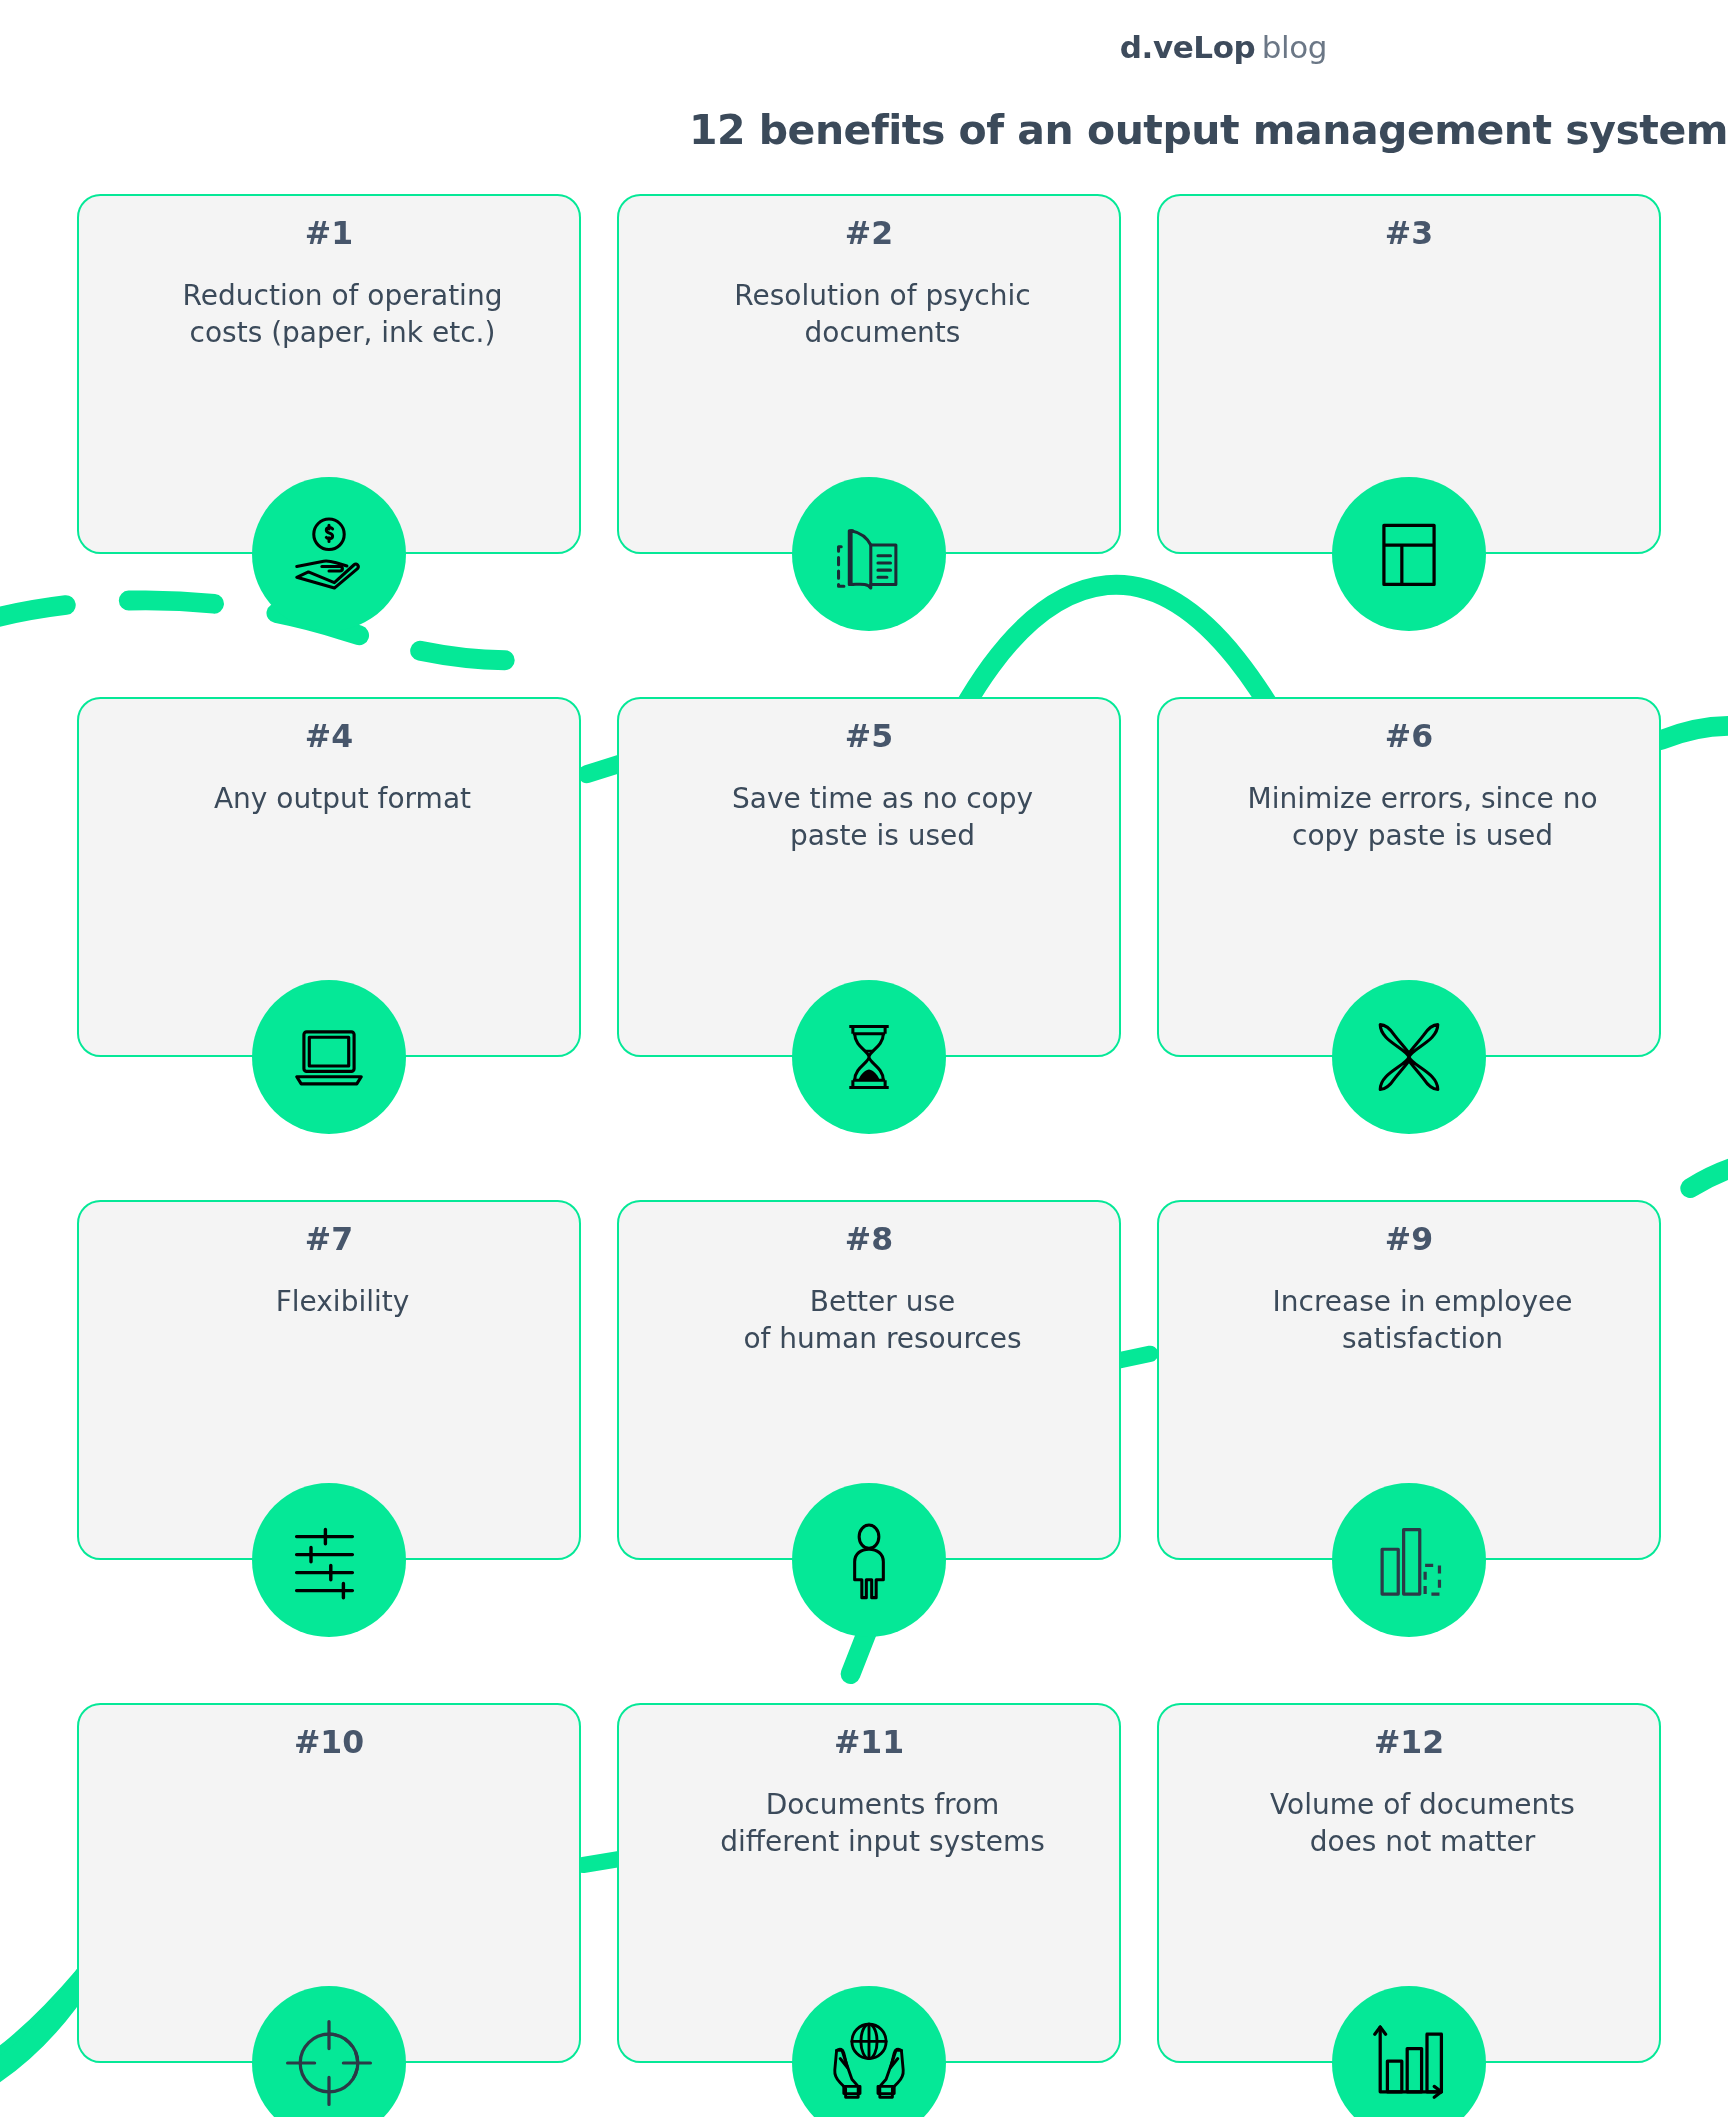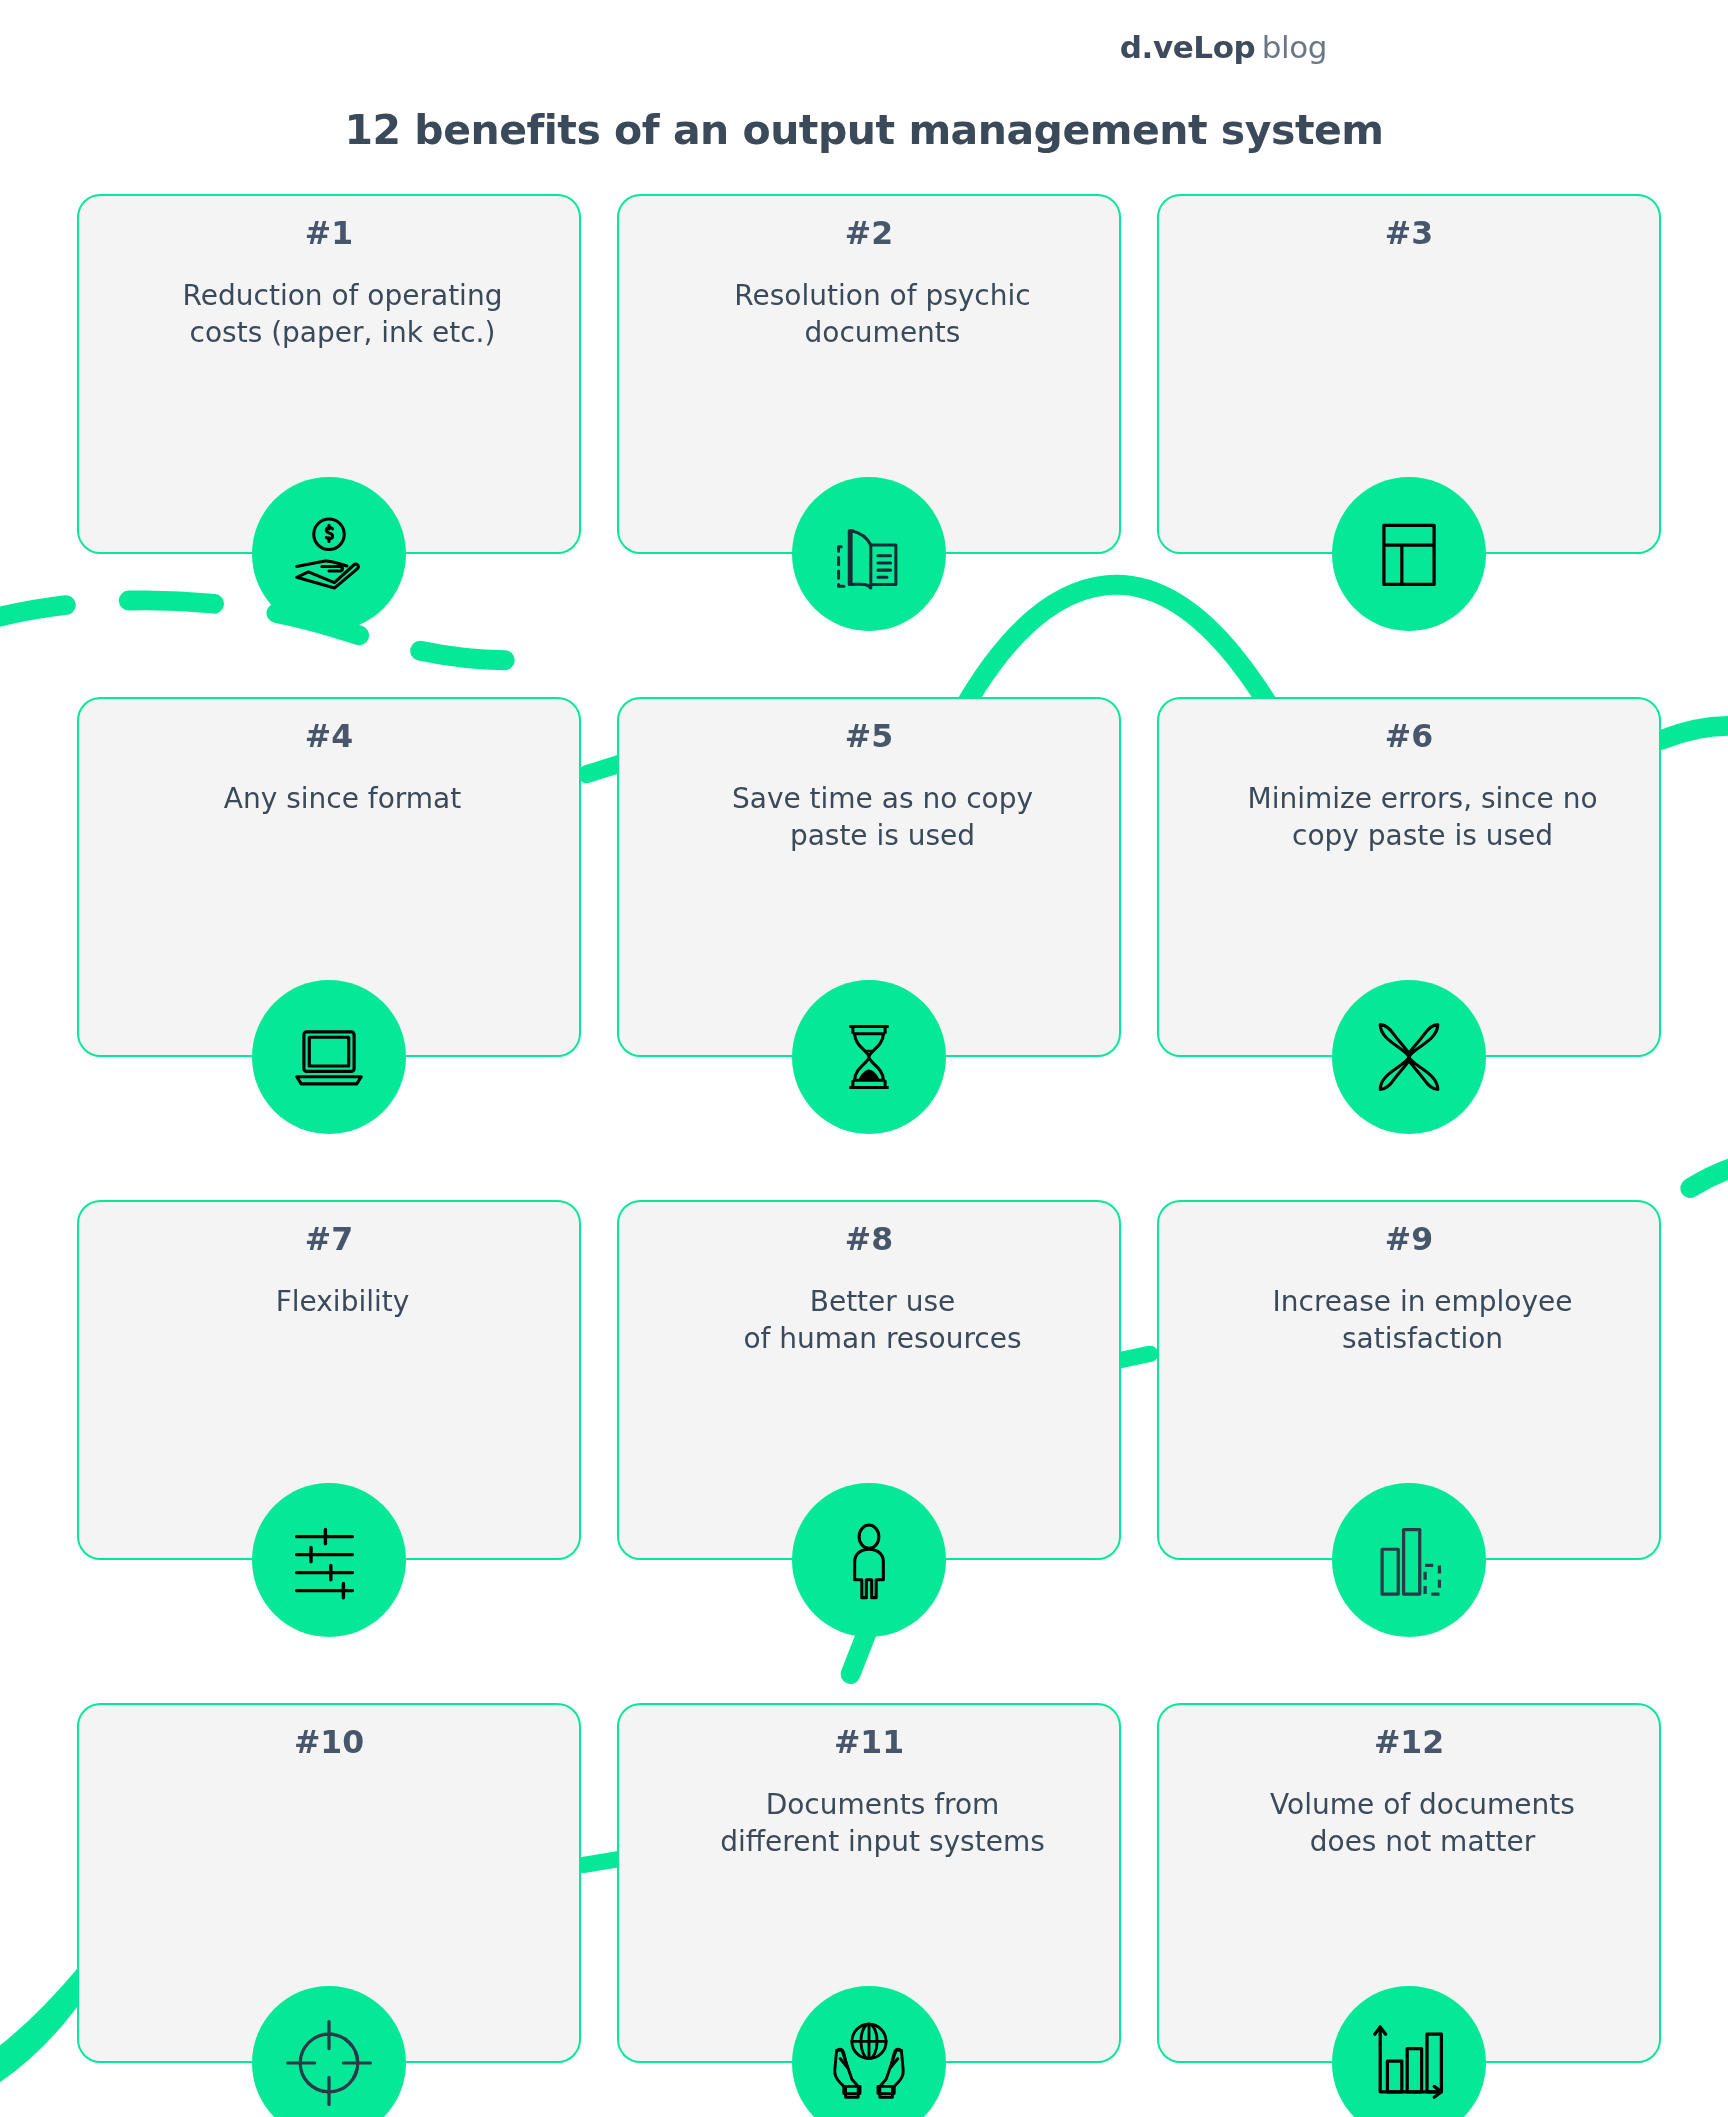--- a/index.html
+++ b/index.html
@@ -29,21 +29,21 @@
     white-space: nowrap;
   }
   .logo .lg-bold { font-weight: 700; color: #3d4b5c; }
   .logo .lg-light { font-weight: 400; color: #6b7786; margin-left: 6.3px; }
 
   
   .page-title {
     position: absolute;
     left: 0; top: 106px;
     width: 1728px;
-    text-align: center;
+    text-align: right;
     font-size: 41px;
     font-weight: 700;
     color: #3b4a5a;
     letter-spacing: -0.5px;
     z-index: 5;
   }
 
   
   #grid {
     position: absolute;
@@ -175,21 +175,21 @@
         <svg width="86" height="86" viewBox="0 0 96 96" fill="none" stroke="#000" stroke-width="3.6" stroke-linejoin="round">
           <rect x="20" y="16" width="56" height="66"></rect>
           <path d="M20 38h56"></path>
           <path d="M40 38v44"></path>
         </svg>
       </div>
     </div>
 
     <div class="card">
       <div class="card-num">#4</div>
-      <div class="card-text">Any since format</div>
+      <div class="card-text">Any output format</div>
       <div class="badge">
         <svg width="86" height="86" viewBox="0 0 96 96" fill="none" stroke="#000" stroke-width="3.5" stroke-linejoin="round">
           <rect x="20" y="20" width="56" height="44" rx="3"></rect>
           <rect x="26" y="26" width="44" height="32"></rect>
           <path d="M12 70h72l-5 8H17z"></path>
         </svg>
       </div>
     </div>
 
     <div class="card">

